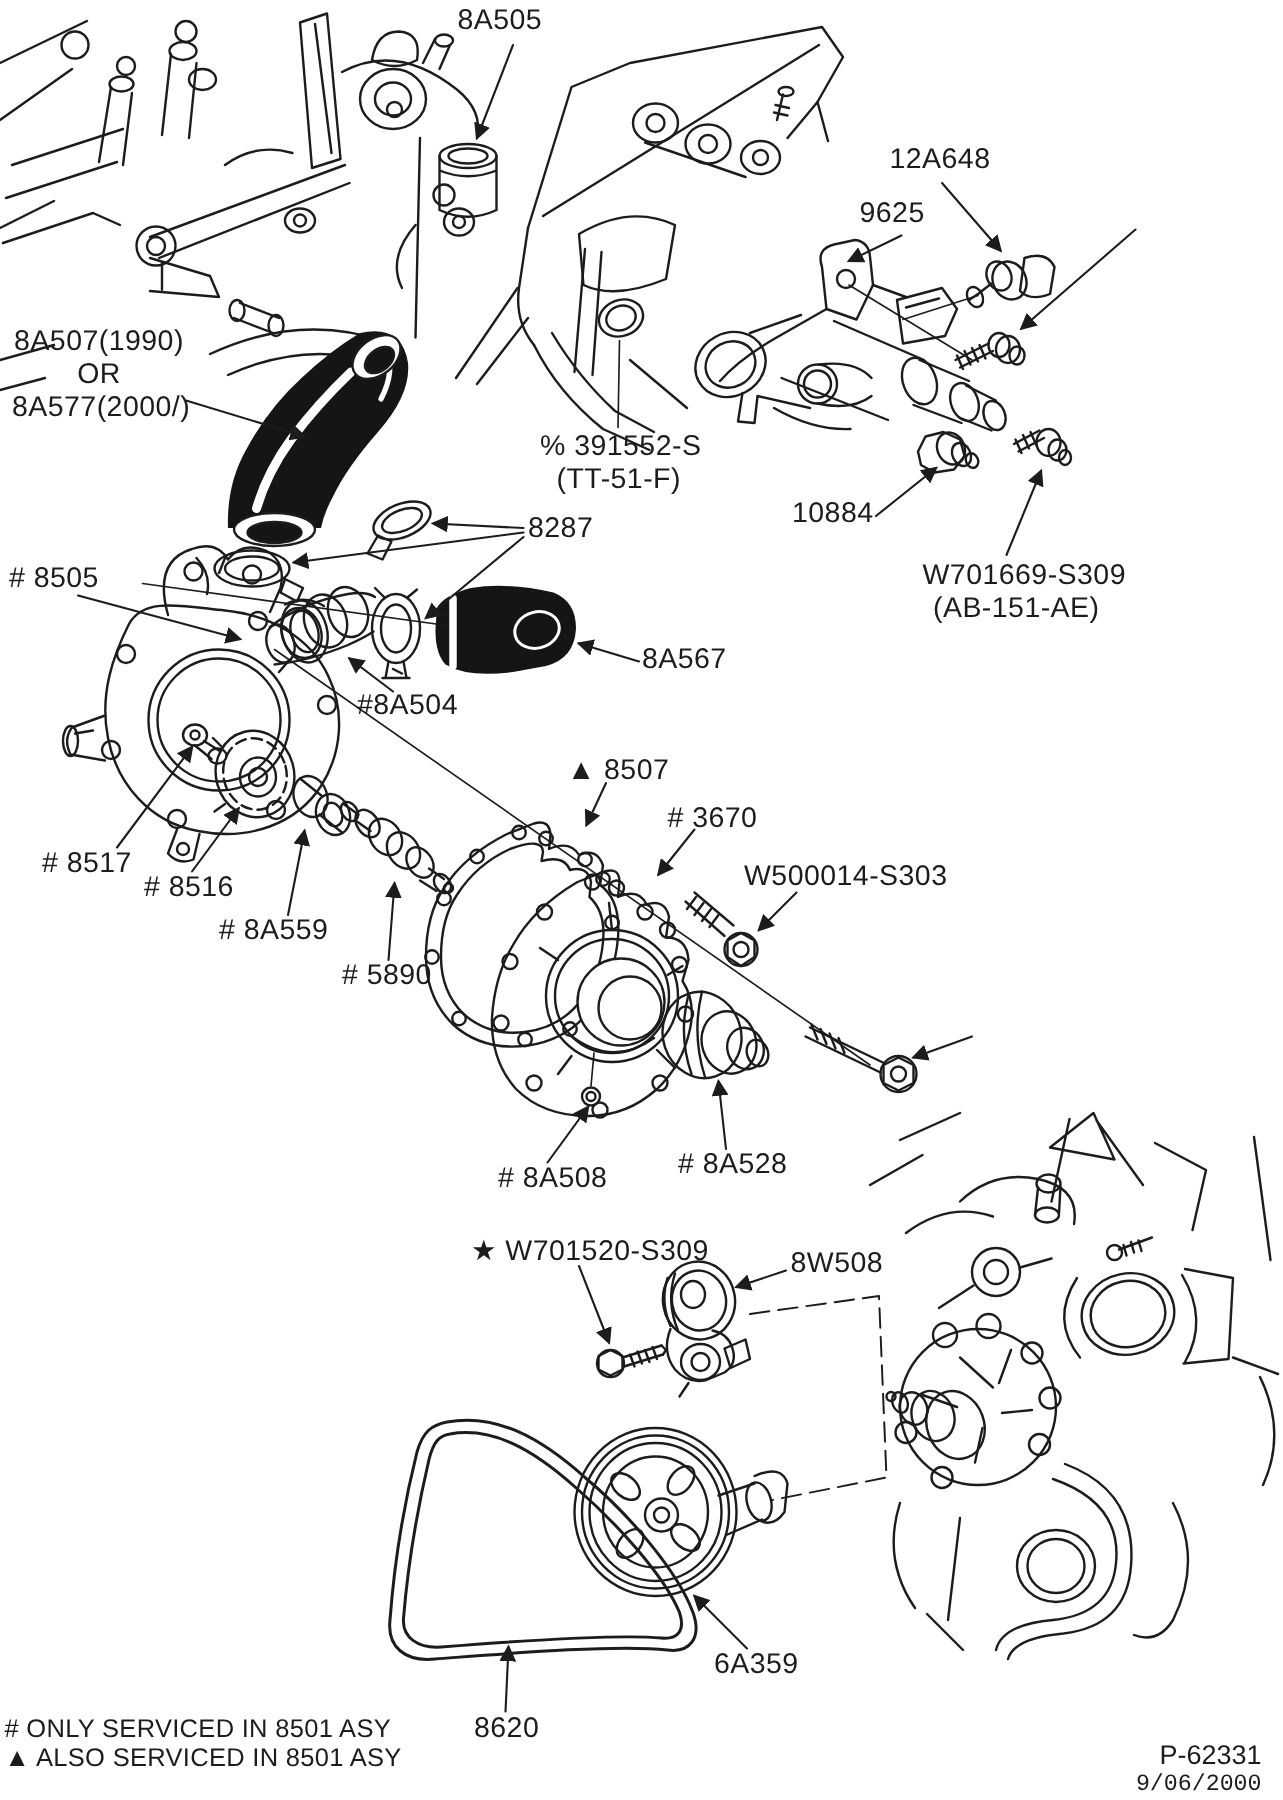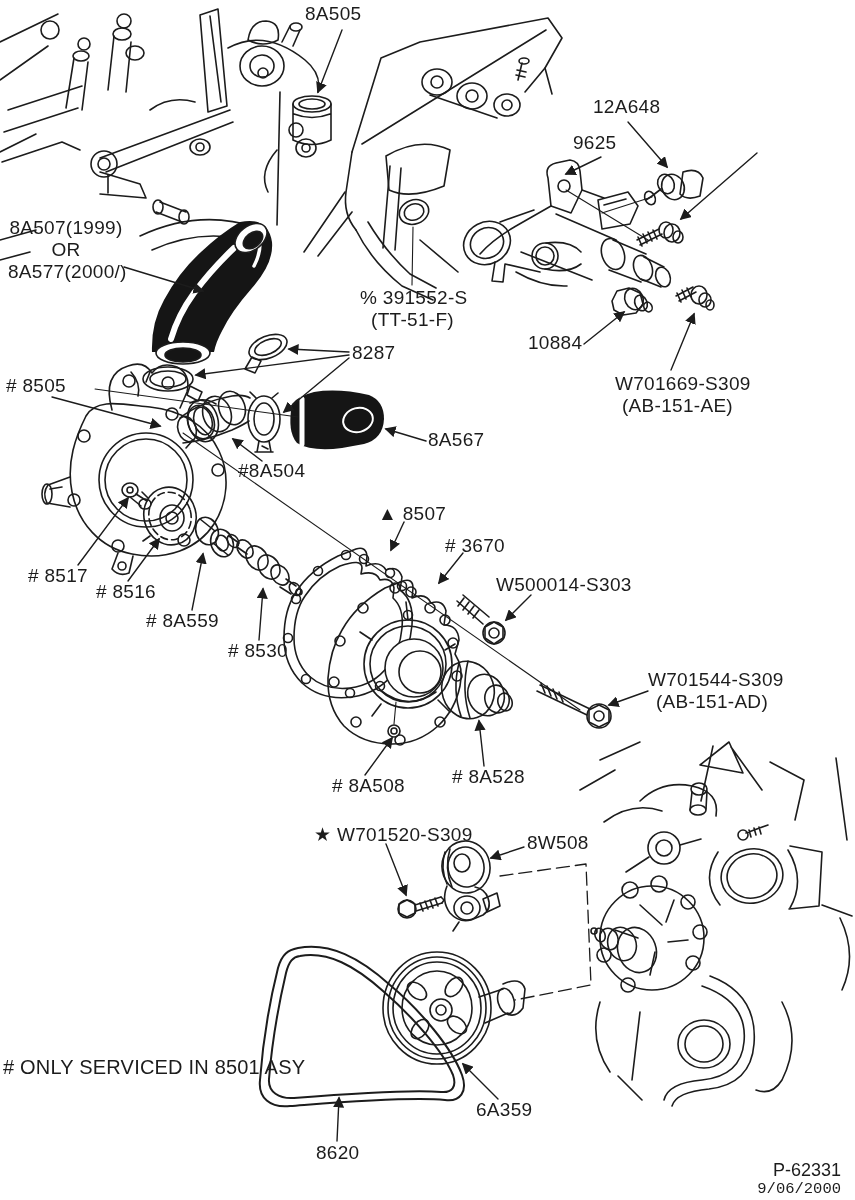--- a/index.html
+++ b/index.html
@@ -1,21 +1,21 @@
 <!DOCTYPE html>
 <html><head>
 <meta charset="utf-8">
 <style>
   html,body{margin:0;padding:0;background:#ffffff;}
   .stage{position:relative;width:855px;height:1200px;background:#ffffff;overflow:hidden;
          font-family:"Liberation Sans",sans-serif;color:#1c1c1c;}
   .stage svg{position:absolute;left:0;top:0;}
   .lbl{position:absolute;font-size:19px;line-height:22px;letter-spacing:.3px;white-space:nowrap;text-align:right;}
   .lbl.center{text-align:center;}
-  .footnotes{position:absolute;left:3px;top:1058px;font-size:20px;line-height:18.5px;letter-spacing:.2px;}
+  .footnotes{position:absolute;left:3px;top:1144px;font-size:17px;line-height:18.5px;letter-spacing:.2px;}
   .docid{position:absolute;right:14px;top:1161px;text-align:right;font-size:18px;line-height:19px;}
   .docid .date{font-size:15.5px;font-family:Liberation Mono, monospace;}
 </style>
 </head>
 <body>
 
 <div class="stage">
 
 <svg width="855" height="1200" viewBox="0 0 855 1200">
   <defs>
@@ -418,21 +418,21 @@
   </g>
 </svg>
 
 <div class="lbl" style="left:305px;top:3px">8A505</div>
 <div class="lbl" style="left:593px;top:96px">12A648</div>
 
 
 <div class="lbl" style="left:573px;top:132px">9625</div>
 
 <div class="lbl center" style="left:8px;top:217px;width:116px">
-  <div>8A507(1999)</div>
+  <div>8A507(1990)</div>
   <div>OR</div>
   <div>8A577(2000/)</div>
 </div>
 
 <div class="lbl center" style="left:360px;top:287px;width:105px">
   <div>% 391552-S</div>
   <div>(TT-51-F)</div>
 </div>
 
 <div class="lbl" style="left:528px;top:332px">10884</div>
@@ -445,36 +445,33 @@
 <div class="lbl" style="left:352px;top:342px">8287</div>
 <div class="lbl" style="left:6px;top:375px"># 8505</div>
 <div class="lbl" style="left:428px;top:429px">8A567</div>
 <div class="lbl" style="left:238px;top:460px">#8A504</div>
 <div class="lbl" style="left:378px;top:503px">▲ 8507</div>
 <div class="lbl" style="left:445px;top:535px"># 3670</div>
 <div class="lbl" style="left:496px;top:574px">W500014-S303</div>
 <div class="lbl" style="left:28px;top:565px"># 8517</div>
 <div class="lbl" style="left:96px;top:581px"># 8516</div>
 <div class="lbl" style="left:146px;top:610px"># 8A559</div>
-<div class="lbl" style="left:228px;top:640px"># 8530</div>
-
-<div class="lbl center" style="left:648px;top:669px;width:128px">
-  <div>W701544-S309</div>
-  <div>(AB-151-AD)</div>
-</div>
+<div class="lbl" style="left:228px;top:640px"># 5890</div>
+
 
 <div class="lbl" style="left:332px;top:775px"># 8A508</div>
 <div class="lbl" style="left:452px;top:766px"># 8A528</div>
 <div class="lbl" style="left:314px;top:824px">★ W701520-S309</div>
 <div class="lbl" style="left:527px;top:832px">8W508</div>
 <div class="lbl" style="left:476px;top:1099px">6A359</div>
 <div class="lbl" style="left:316px;top:1142px">8620</div>
 
 <div class="footnotes">
   <div># ONLY SERVICED IN 8501 ASY</div>
+  <div>▲ ALSO SERVICED IN 8501 ASY</div>
 </div>
 
 <div class="docid">
   <div>P-62331</div>
   <div class="date">9/06/2000</div>
 </div>
 
 </div>
 
 </body></html>

